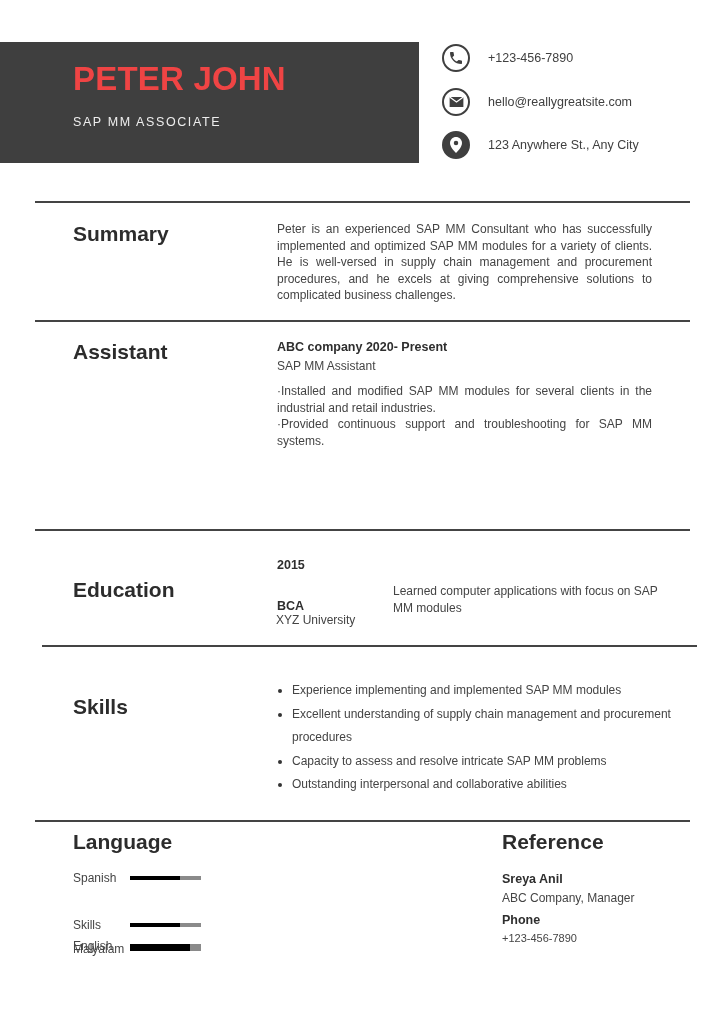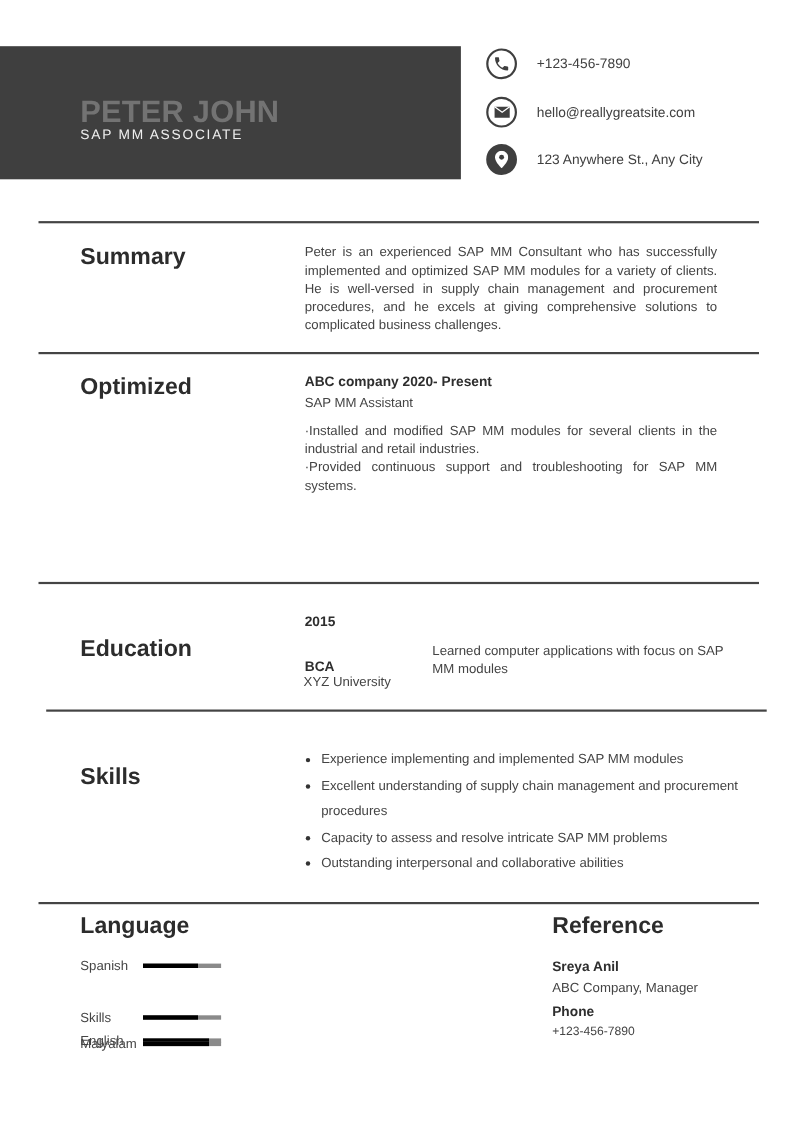--- a/index.html
+++ b/index.html
@@ -5,21 +5,21 @@
   html, body { margin: 0; padding: 0; }
   body {
     width: 724px; height: 1024px; background: #ffffff; position: relative; overflow: hidden;
     font-family: "Liberation Sans", sans-serif; color: #3a3a3a;
   }
   .abs { position: absolute; }
   .header-band {
     left: 0; top: 42px; width: 419px; height: 121px; background: #3f3f3f;
   }
   .name {
-    left: 73px; top: 86px; font-size: 28px; font-weight: bold; color: #737373; letter-spacing: 0.2px;
+    left: 73px; top: 60px; font-size: 33px; font-weight: bold; color: #ef4444; letter-spacing: 0.2px;
     font-family: "Liberation Sans", sans-serif;
   }
   .role {
     left: 73px; top: 115px; font-size: 12.5px; color: #eeeeee; letter-spacing: 1.6px;
   }
   .contact-row { left: 442px; display: flex; align-items: center; }
   .contact-icon {
     width: 28px; height: 28px; border-radius: 50%; border: 2px solid #3f3f3f; box-sizing: border-box;
     display: flex; align-items: center; justify-content: center;
   }
@@ -72,21 +72,21 @@
       </svg>
   </div>
   <span class="contact-text">123 Anywhere St., Any City</span>
 </div>
 
 <div class="abs divider" style="left:35px; top:201px; width:655px;"></div>
 <div class="abs sec-title" style="top:222px;">Summary</div>
 <div class="abs body-text justify" style="left:277px; top:221px; width:375px;">Peter is an experienced SAP MM Consultant who has successfully implemented and optimized SAP MM modules for a variety of clients. He is well-versed in supply chain management and procurement procedures, and he excels at giving comprehensive solutions to complicated business challenges.</div>
 
 <div class="abs divider" style="left:35px; top:320px; width:655px;"></div>
-<div class="abs sec-title" style="top:340px;">Optimized</div>
+<div class="abs sec-title" style="top:340px;">Assistant</div>
 <div class="abs bold-line" style="left:277px; top:340px;">ABC company 2020- Present</div>
 <div class="abs body-text" style="left:277px; top:358px;">SAP MM Assistant</div>
 <div class="abs" style="left:277px; top:383px; width:375px;">
   <div class="body-text justify">·Installed and modified SAP MM modules for several clients in the industrial and retail industries.</div>
   <div class="body-text justify">·Provided continuous support and troubleshooting for SAP MM systems.</div>
 </div>
 
 <div class="abs divider" style="left:35px; top:529px; width:655px;"></div>
 <div class="abs sec-title" style="top:578px;">Education</div>
 <div class="abs bold-line" style="left:277px; top:558px;">2015</div>

